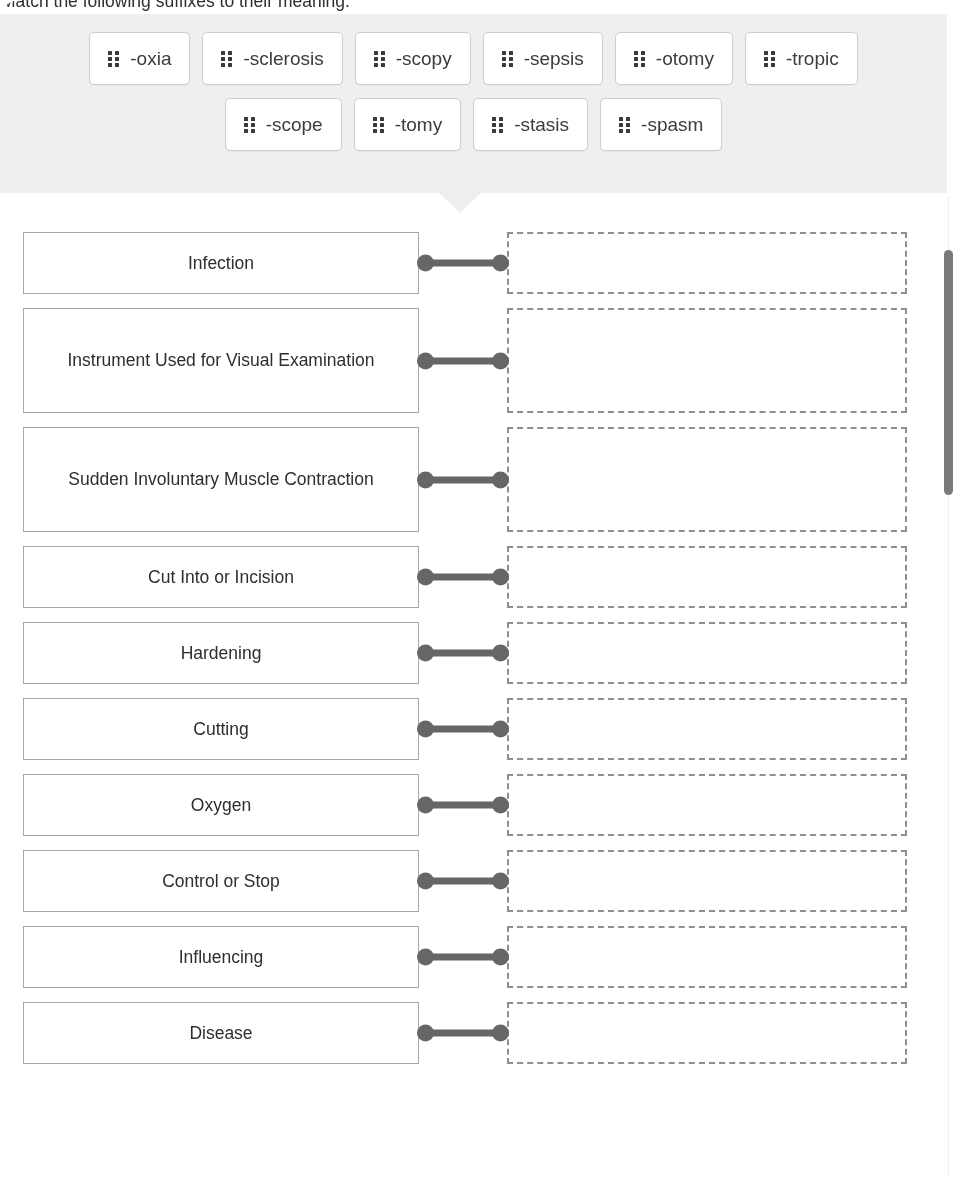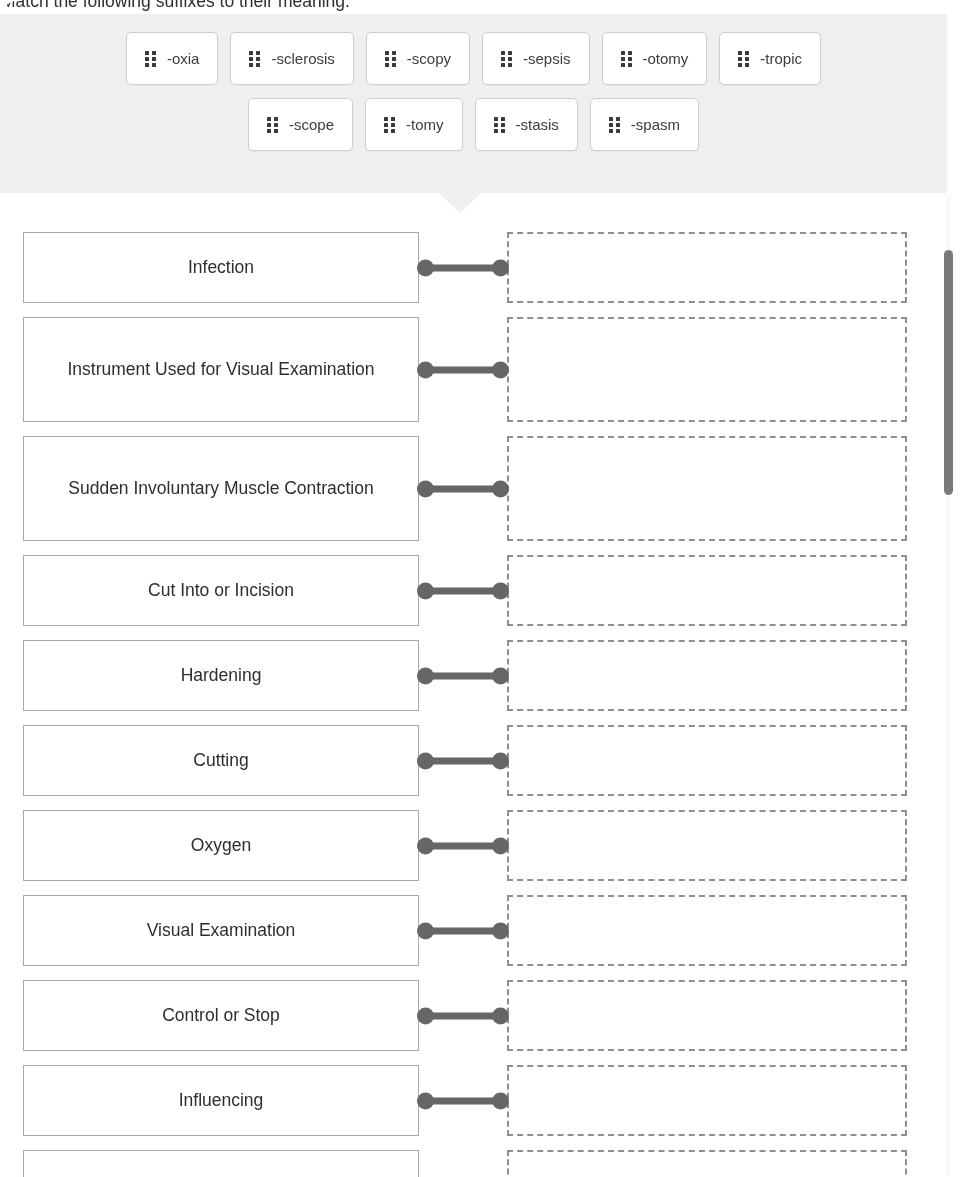--- a/index.html
+++ b/index.html
@@ -58,21 +58,21 @@
     border-radius: 5px;
     height: 53px;
     display: flex;
     align-items: center;
     gap: 11px;
     padding: 0 18px;
     cursor: grab;
     box-shadow: 0 1px 1px rgba(0,0,0,0.03);
   }
   .chip-label {
-    font-size: 15px;
+    font-size: 19px;
     color: #3c3c3c;
     white-space: nowrap;
   }
   
   .grip {
     display: grid;
     grid-template-columns: repeat(2, 4px);
     grid-template-rows: repeat(3, 4px);
     gap: 2px 3px;
     flex: 0 0 auto;
@@ -160,21 +160,21 @@
   .connector .knob.right { right: -2px; }
 
   .dropzone {
     flex: 0 0 auto;
     width: 400px;
     border: 2px dashed #8f8f8f;
     background: #ffffff;
   }
 
   
-  .row.h1 .term, .row.h1 .dropzone { height: 71px; }
+  .row.h1 .term, .row.h1 .dropzone { height: 62px; }
   .row.h2 .term, .row.h2 .dropzone { height: 105px; }
 
   
   .scroll-track {
     position: absolute;
     right: 12px;
     top: 196px;
     width: 1px;
     height: 981px;
     background: #f0f0f0;
@@ -425,33 +425,20 @@
       <div class="connector">
         <span class="knob left"></span>
           <span class="bar"></span>
           <span class="knob right"></span>
       </div>
       <div class="dropzone">
         <span></span>
       </div>
     </div>
 
-    <div class="row h1">
-      <div class="term">
-        <span class="term-label">Visual Examination</span>
-      </div>
-      <div class="connector">
-        <span class="knob left"></span>
-          <span class="bar"></span>
-          <span class="knob right"></span>
-      </div>
-      <div class="dropzone">
-        <span></span>
-      </div>
-    </div>
 
     <div class="row h1">
       <div class="term">
         <span class="term-label">Control or Stop</span>
       </div>
       <div class="connector">
         <span class="knob left"></span>
           <span class="bar"></span>
           <span class="knob right"></span>
       </div>

